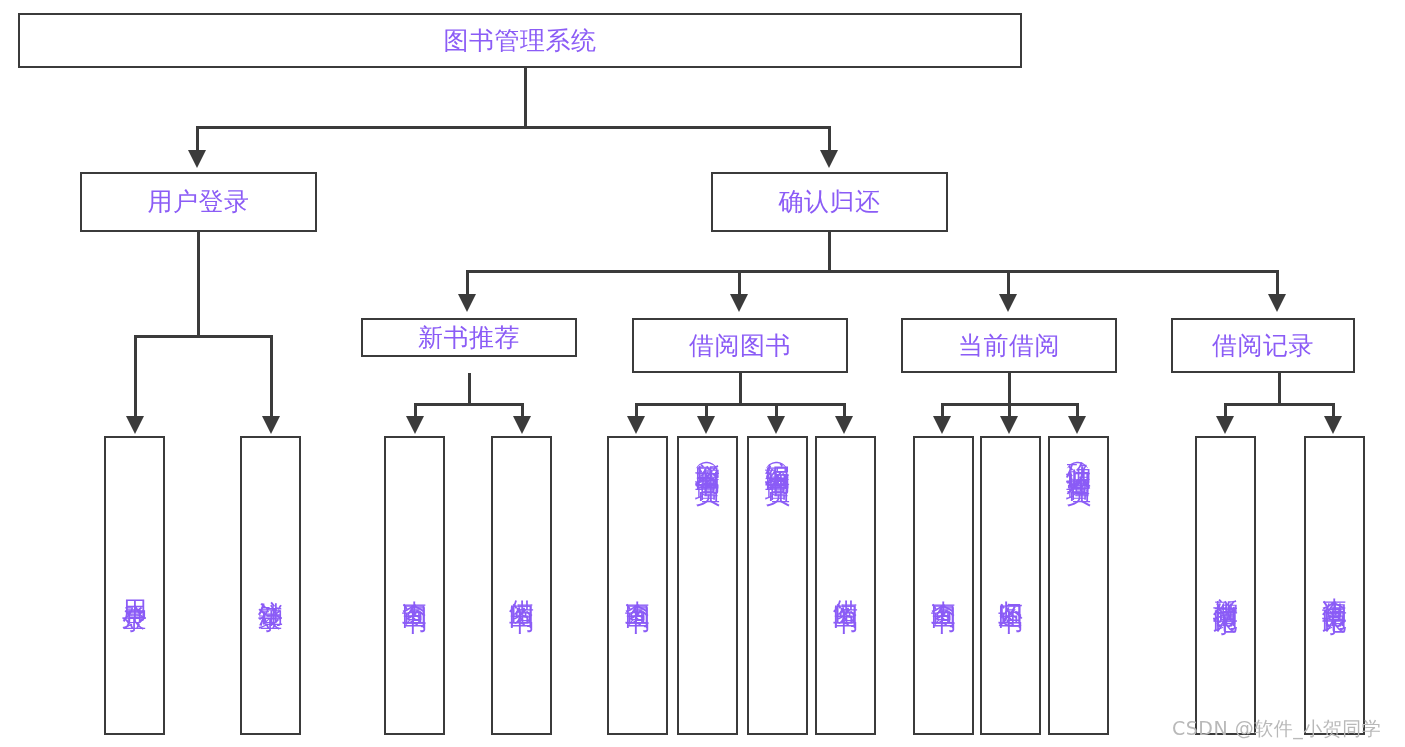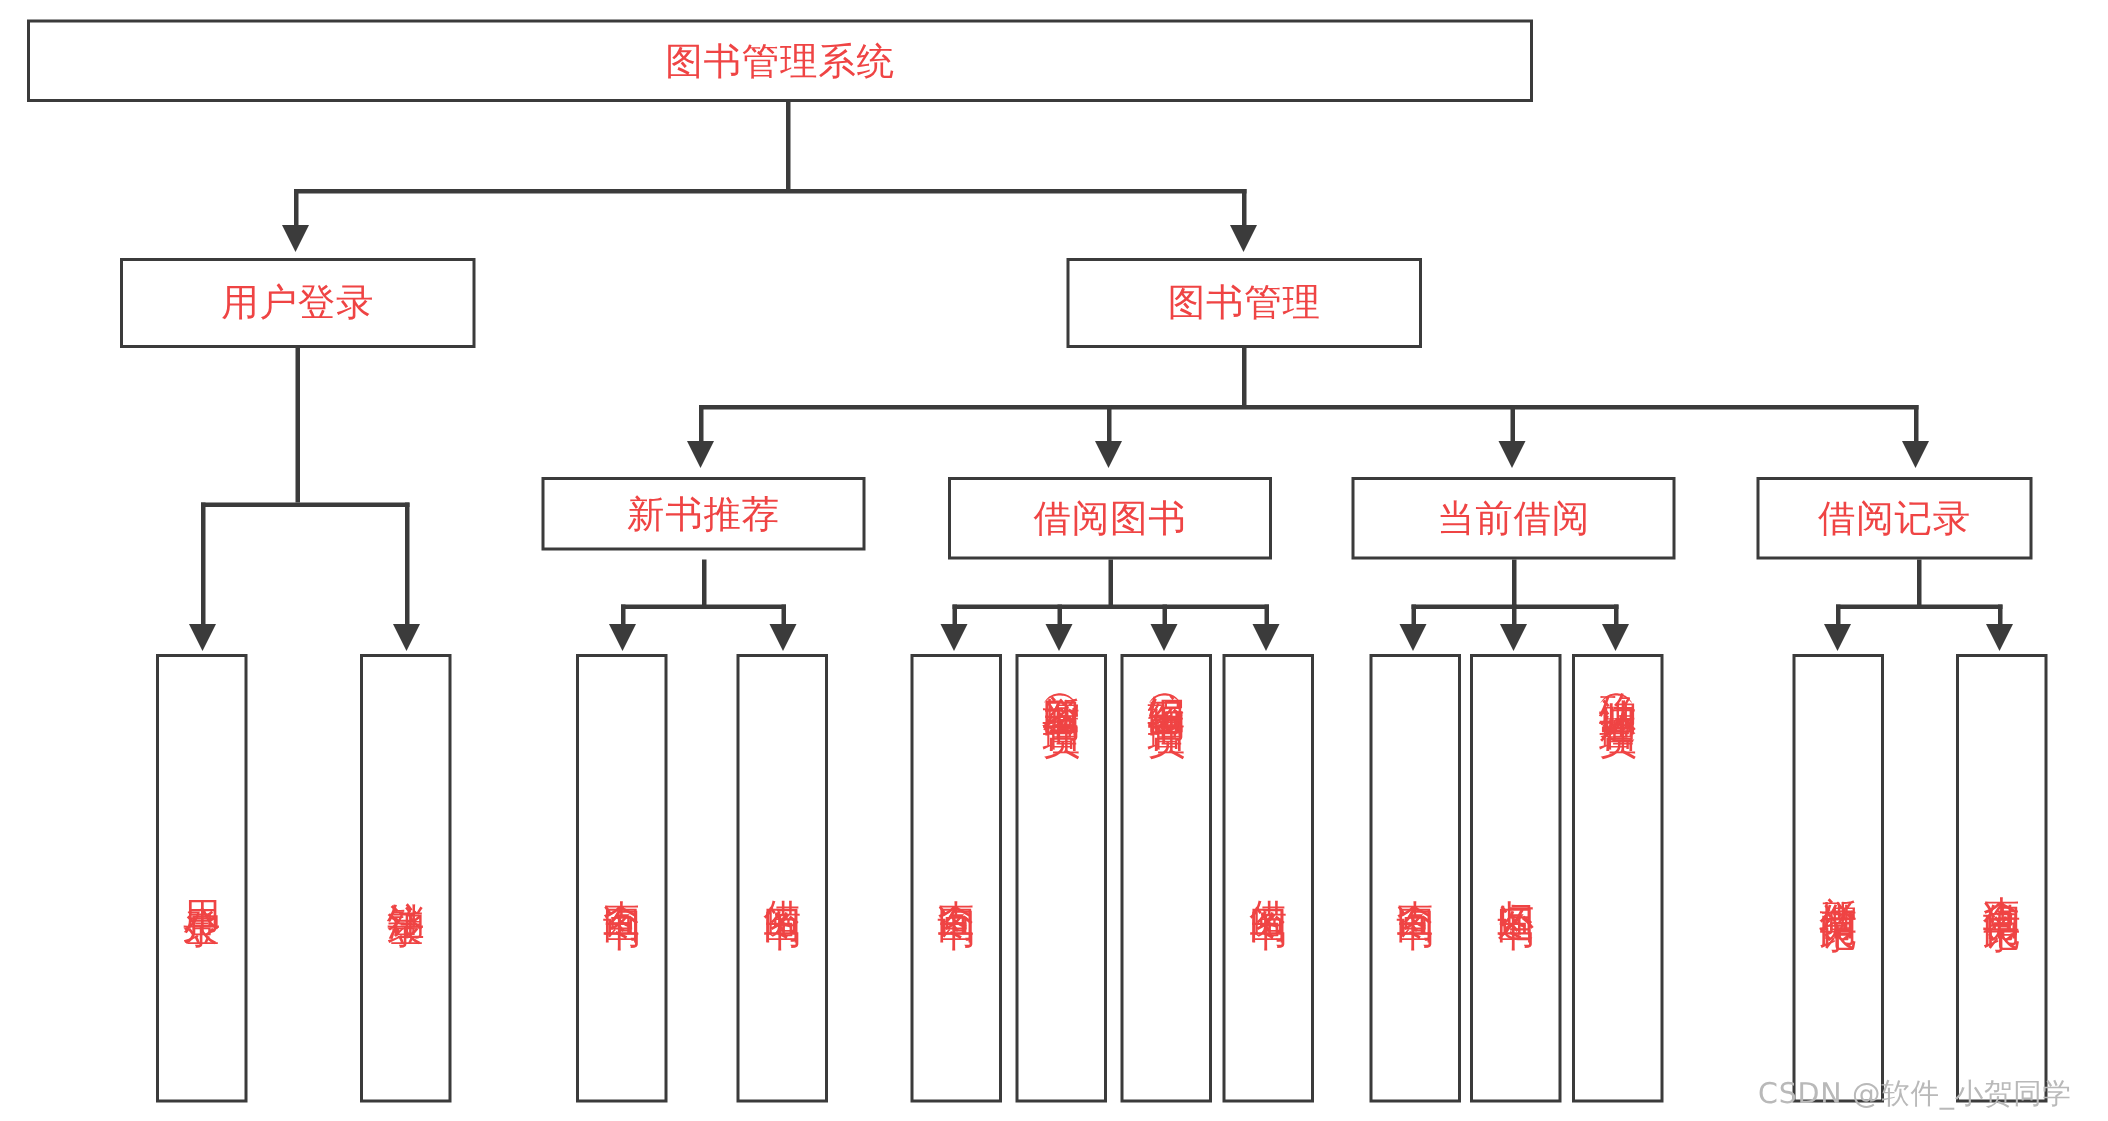--- a/index.html
+++ b/index.html
@@ -19,21 +19,21 @@
     overflow: hidden;
   }
   .node {
     position: absolute;
     box-sizing: border-box;
     border: 2.5px solid #3b3b3b;
     background: #ffffff;
     display: flex;
     align-items: center;
     justify-content: center;
-    color: #ef4444;
+    color: #8b5cf6;
   }
   .node .label {
     display: block;
     text-align: center;
     line-height: 1.18;
     white-space: nowrap;
   }
   
   .node.horiz .label {
     font-size: 25px;
@@ -101,42 +101,42 @@
   <div class="arrow" style="left:188px; top:150px;"></div>
 
   <div class="vline" style="left:828px; top:126px; width:3px; height:26px;"></div>
   <div class="arrow" style="left:820px; top:150px;"></div>
 
   <div class="node horiz" style="left:80px; top:172px; width:237px; height:60px;">
     <span class="label">用户登录</span>
   </div>
 
   <div class="node horiz" style="left:711px; top:172px; width:237px; height:60px;">
-    <span class="label">图书管理</span>
+    <span class="label">确认归还</span>
   </div>
 
   <div class="vline" style="left:197px; top:232px; width:3px; height:103px;"></div>
   <div class="hline" style="left:134px; top:335px; width:139px; height:3px;"></div>
   <div class="vline" style="left:134px; top:335px; width:3px; height:83px;"></div>
   <div class="arrow" style="left:126px; top:416px;"></div>
   <div class="vline" style="left:270px; top:335px; width:3px; height:83px;"></div>
   <div class="arrow" style="left:262px; top:416px;"></div>
 
   <div class="vline" style="left:828px; top:232px; width:3px; height:40px;"></div>
   <div class="hline" style="left:466px; top:270px; width:813px; height:3px;"></div>
   <div class="vline" style="left:466px; top:270px; width:3px; height:26px;"></div>
   <div class="arrow" style="left:458px; top:294px;"></div>
   <div class="vline" style="left:738px; top:270px; width:3px; height:26px;"></div>
   <div class="arrow" style="left:730px; top:294px;"></div>
   <div class="vline" style="left:1007px; top:270px; width:3px; height:26px;"></div>
   <div class="arrow" style="left:999px; top:294px;"></div>
   <div class="vline" style="left:1276px; top:270px; width:3px; height:26px;"></div>
   <div class="arrow" style="left:1268px; top:294px;"></div>
 
-  <div class="node horiz" style="left:361px; top:318px; width:216px; height:49px;">
+  <div class="node horiz" style="left:361px; top:318px; width:216px; height:39px;font-family:Liberation Serif, serif;">
     <span class="label">新书推荐</span>
   </div>
   <div class="node horiz" style="left:632px; top:318px; width:216px; height:55px;">
     <span class="label">借阅图书</span>
   </div>
   <div class="node horiz" style="left:901px; top:318px; width:216px; height:55px;">
     <span class="label">当前借阅</span>
   </div>
   <div class="node horiz" style="left:1171px; top:318px; width:184px; height:55px;">
     <span class="label">借阅记录</span>

